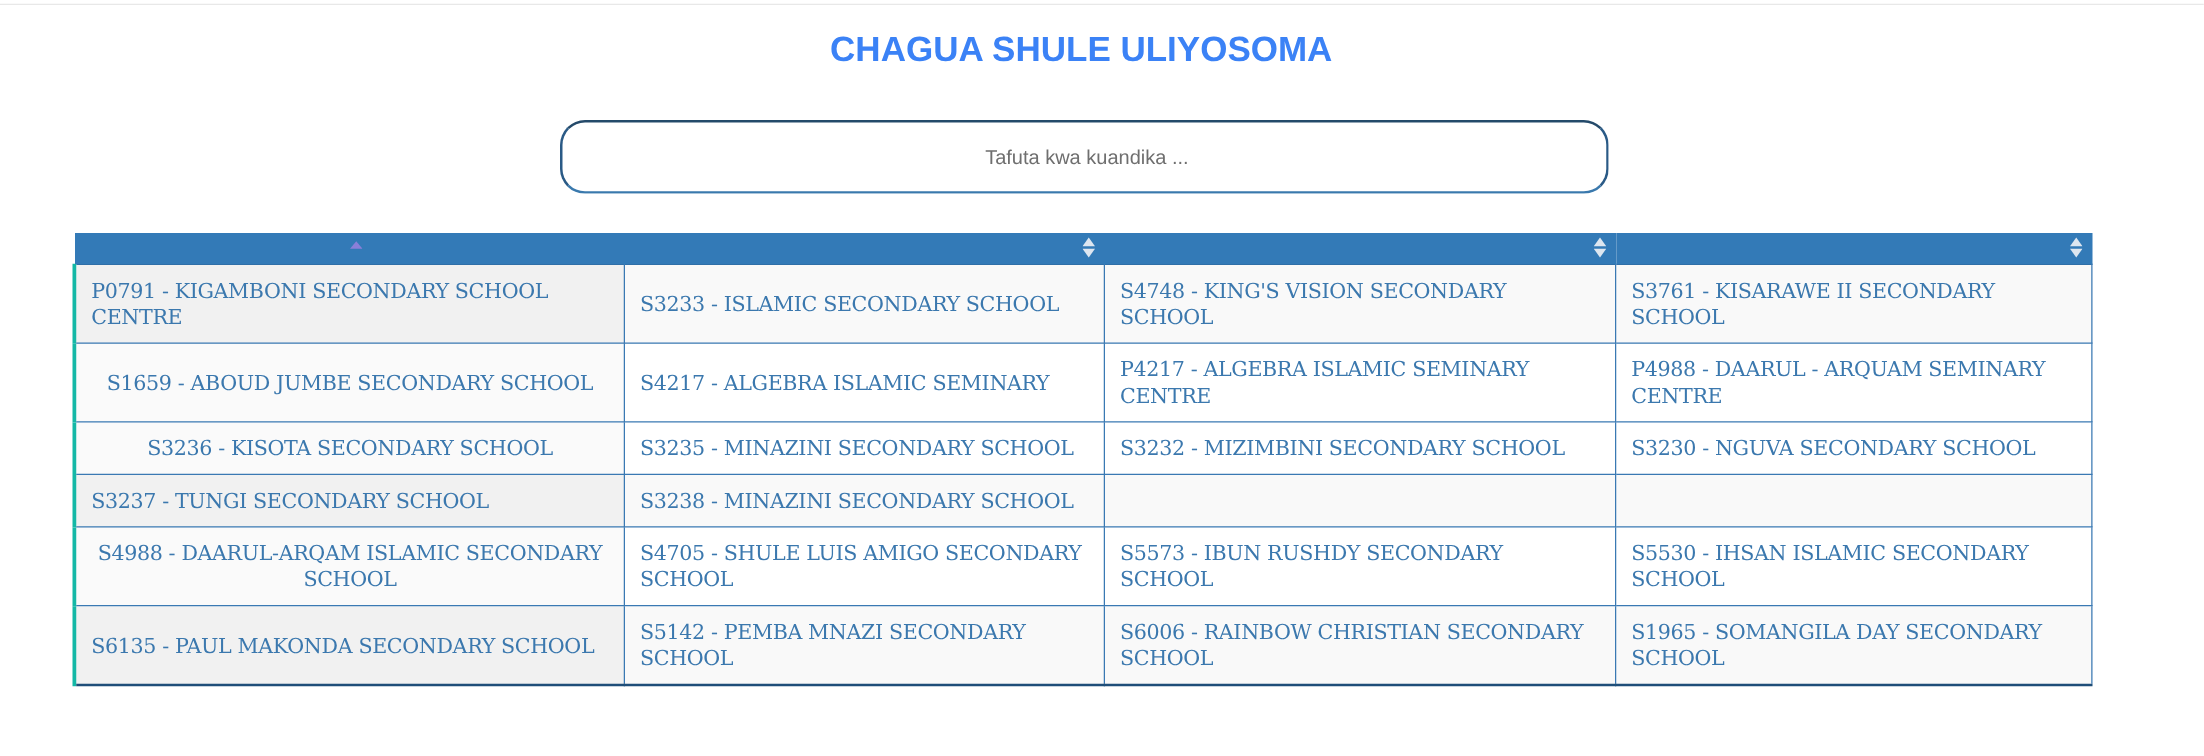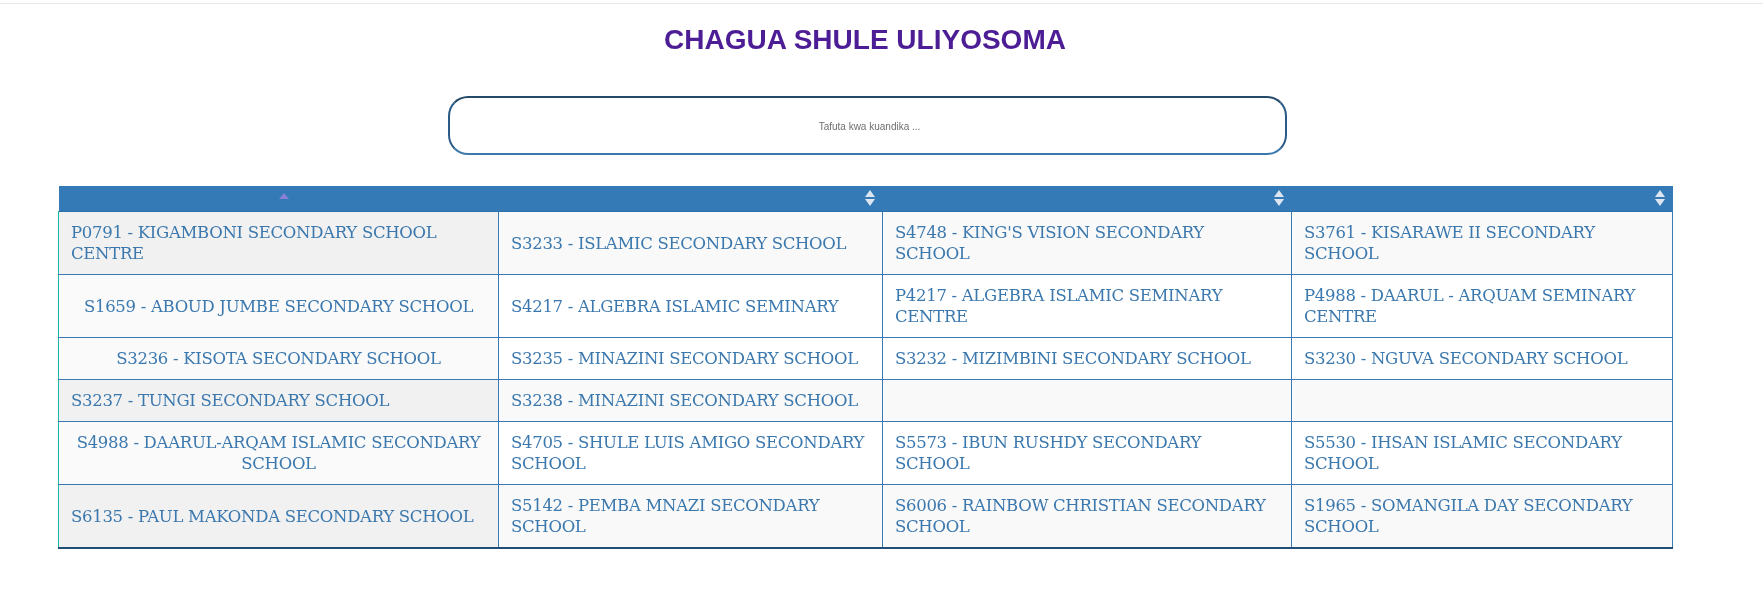--- a/index.html
+++ b/index.html
@@ -17,42 +17,42 @@
       background: #e8e8e8;
     }
     .page-title {
       position: absolute;
       left: 0; top: 24px;
       width: 1730px;
       text-align: center;
       font-family: "Liberation Sans", sans-serif;
       font-weight: bold;
       font-size: 28px;
-      color: #4c1d95;
+      color: #3b82f6;
       margin: 0;
     }
     .search-wrap {
       position: absolute;
       left: 448px; top: 96px;
       width: 839px; height: 59px;
       box-sizing: border-box;
       border: 2px solid #2a5a86;
       border-top-color: #244a6a;
       border-bottom-color: #3a79ad;
       border-radius: 20px;
       background: #fff;
     }
     .search-input {
       width: 100%; height: 100%;
       border: none;
       outline: none;
       background: transparent;
       text-align: center;
       font-family: "Liberation Sans", sans-serif;
-      font-size: 10px;
+      font-size: 16px;
       color: #15803d;
       border-radius: 20px;
     }
     .search-input::placeholder { color: #6f6f6f; }
 
     table.schools {
       position: absolute;
       left: 58px; top: 186px;
       width: 1614px;
       border-collapse: collapse;
@@ -84,21 +84,21 @@
       border-top: 1px solid #2f6fa8;
       padding: 8px 12px;
       font-size: 16.5px;
       line-height: 21px;
       color: #3b78ae;
       vertical-align: middle;
       letter-spacing: -0.3px;
       background: #ffffff;
       cursor: pointer;
     }
-    table.schools td:first-child { border-left: 1px solid #14b8a6; }
+    table.schools td:first-child { border-left: 3px solid #14b8a6; }
     table.schools tr.odd td { background: #f9f9f9; }
     table.schools tr.odd td.sorted { background: #f1f1f1; }
     table.schools tr.even td.sorted { background: #fafafa; text-align: center; }
     table.schools td.empty { cursor: default; }
     tr.h2 td { height: 46px; }
     tr.h1 td { height: 25px; }
   </style>
 </head>
 <body>
 

